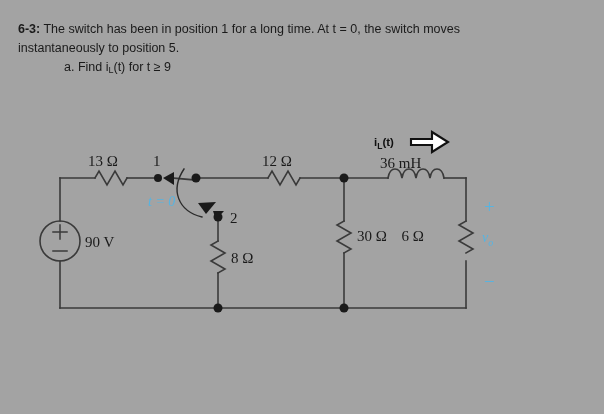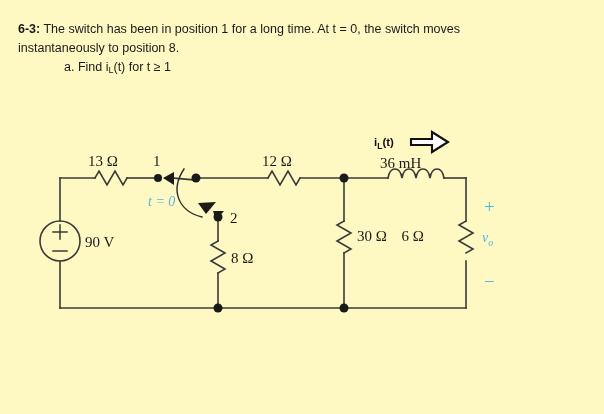--- a/index.html
+++ b/index.html
@@ -4,21 +4,21 @@
 <style>
   html, body {
     margin: 0;
     padding: 0;
     background: #ffffff;
   }
   #page {
     position: relative;
     width: 604px;
     height: 414px;
-    background: #fef9c3;
+    background: #a3a3a3;
     overflow: hidden;
     font-family: "Liberation Sans", sans-serif;
   }
 
   
   #problem-text {
     position: absolute;
     left: 18px;
     top: 20px;
     width: 556px;
@@ -68,23 +68,23 @@
 </style>
 </head>
 <body>
 
 <div id="page">
 
   <div id="problem-text">
     <div class="line">
       <span class="prob-id">6-3:</span><span> The switch has been in position 1 for a long time. At t = 0, the switch moves</span>
     </div>
-    <div class="line">instantaneously to position 8.</div>
+    <div class="line">instantaneously to position 5.</div>
     <div class="line indent">
-      <span>a. Find i</span><span class="sub">L</span><span>(t) for t ≥ 1</span>
+      <span>a. Find i</span><span class="sub">L</span><span>(t) for t ≥ 9</span>
     </div>
   </div>
 
   <div id="circuit">
     <svg width="604" height="230" viewBox="0 0 604 230" xmlns="http://www.w3.org/2000/svg">
 
       <g fill="none" stroke="#3a3a3a" stroke-width="1.6" stroke-linecap="square">
 
         <path d="M60,60 L60,103"></path>
 

